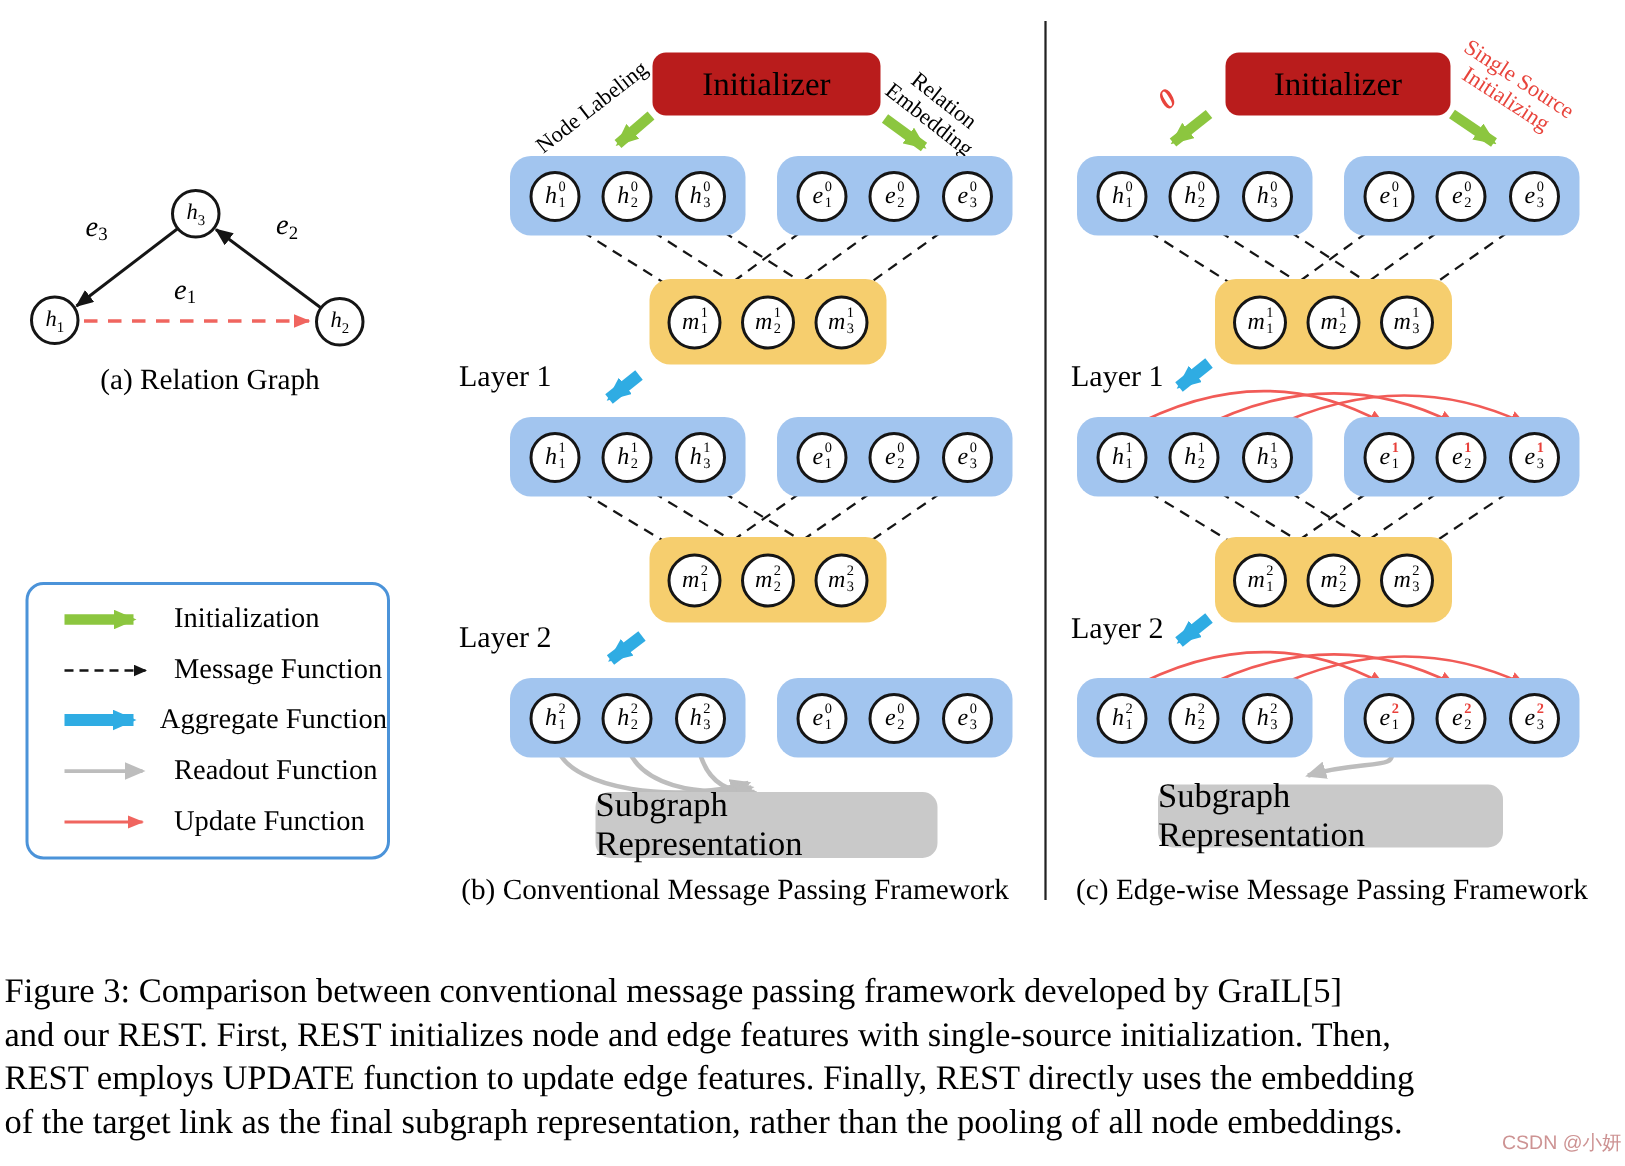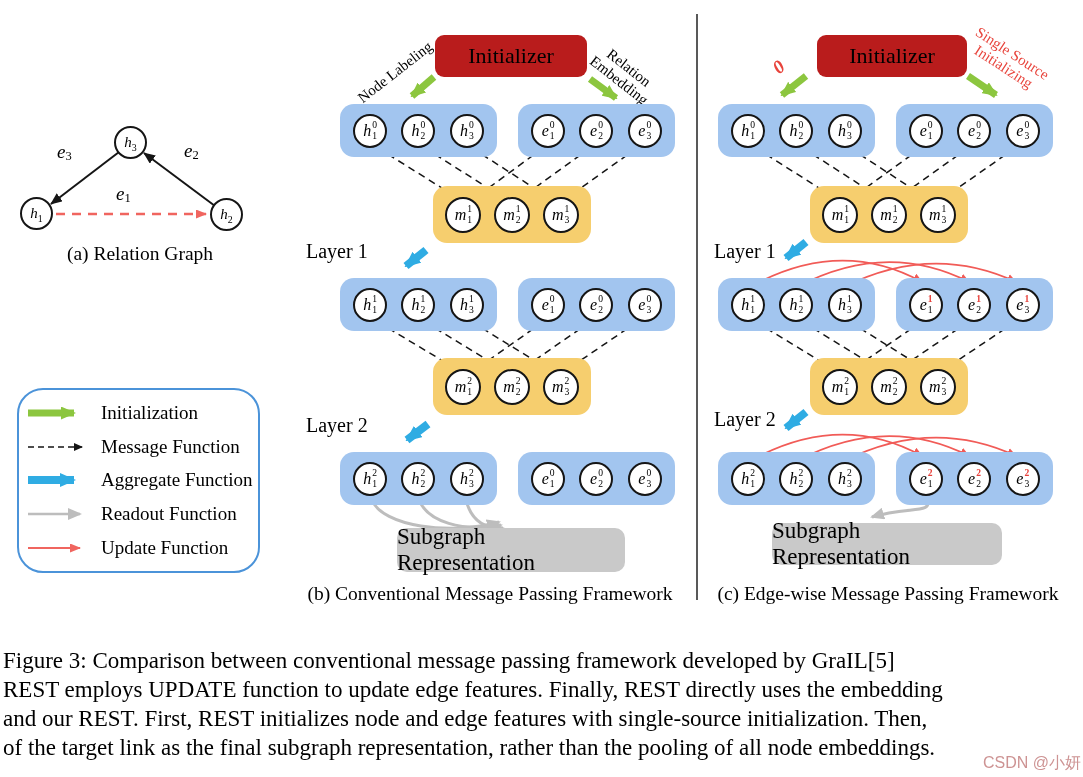--- a/index.html
+++ b/index.html
@@ -36,30 +36,30 @@
   .layer-label{position:absolute;font-size:20px;white-space:nowrap;}
   .subgraph{position:absolute;background:#C9C9C9;border-radius:10px;display:flex;
             align-items:center;justify-content:center;font-size:23px;}
   .pcaption{position:absolute;font-size:19.5px;text-align:center;white-space:nowrap;}
   .annot{position:absolute;font-size:15px;text-align:center;line-height:16px;white-space:nowrap;}
   .annot.red{color:#E8443C;}
   .zero-annot{position:absolute;color:#E8443C;font-weight:bold;font-style:italic;
               font-size:19px;transform:rotate(-40deg);}
 
   .legend{position:absolute;left:17px;top:388px;width:243px;height:185px;
-          border:2.5px solid #4B93D9;border-radius:26px;box-sizing:border-box;
+          border:2.5px solid #4B93D9;border-radius:12px;box-sizing:border-box;
           display:flex;flex-direction:column;justify-content:space-around;
-          padding:6px 0 6px 7px;}
+          padding:6px 0 6px 22px;}
   .legend-row{display:flex;align-items:center;gap:7px;}
   .legend-row span{font-size:19px;white-space:nowrap;}
 
   .figcap{position:absolute;left:3px;top:646px;width:1078px;font-size:23px;
           line-height:29px;}
   .watermark{position:absolute;right:2px;top:753px;font-family:"Liberation Sans",sans-serif;
-             font-size:16px;color:rgba(196,128,128,0.85);}
+             font-size:13px;color:rgba(196,128,128,0.85);}
 </style>
 </head>
 <body>
 
 <div class="canvas">
 
   <svg id="wires" width="1083" height="620" viewBox="0 0 1083 620">
     <defs>
       <marker id="mA" markerUnits="userSpaceOnUse" markerWidth="9" markerHeight="8" refX="8" refY="4" orient="auto">
           <path d="M0 0 L9 4 L0 8 Z" fill="#151515"></path>
@@ -722,19 +722,19 @@
         </span>
       </div>
     </div>
   <div class="subgraph" style="left:772px;top:523px;width:230px;height:42px;">
       <span>Subgraph Representation</span>
     </div>
   <div class="pcaption" style="left:700px;top:583px;width:376px;">(c) Edge-wise Message Passing Framework</div>
 
   <div class="figcap">
     <div>Figure 3: Comparison between conventional message passing framework developed by GraIL[5]</div>
+    <div>and our REST. First, REST initializes node and edge features with single-source initialization. Then,</div>
     <div>REST employs UPDATE function to update edge features. Finally, REST directly uses the embedding</div>
-    <div>and our REST. First, REST initializes node and edge features with single-source initialization. Then,</div>
     <div>of the target link as the final subgraph representation, rather than the pooling of all node embeddings.</div>
   </div>
   <div class="watermark">CSDN @小妍</div>
 
 </div>
 
 </body></html>

